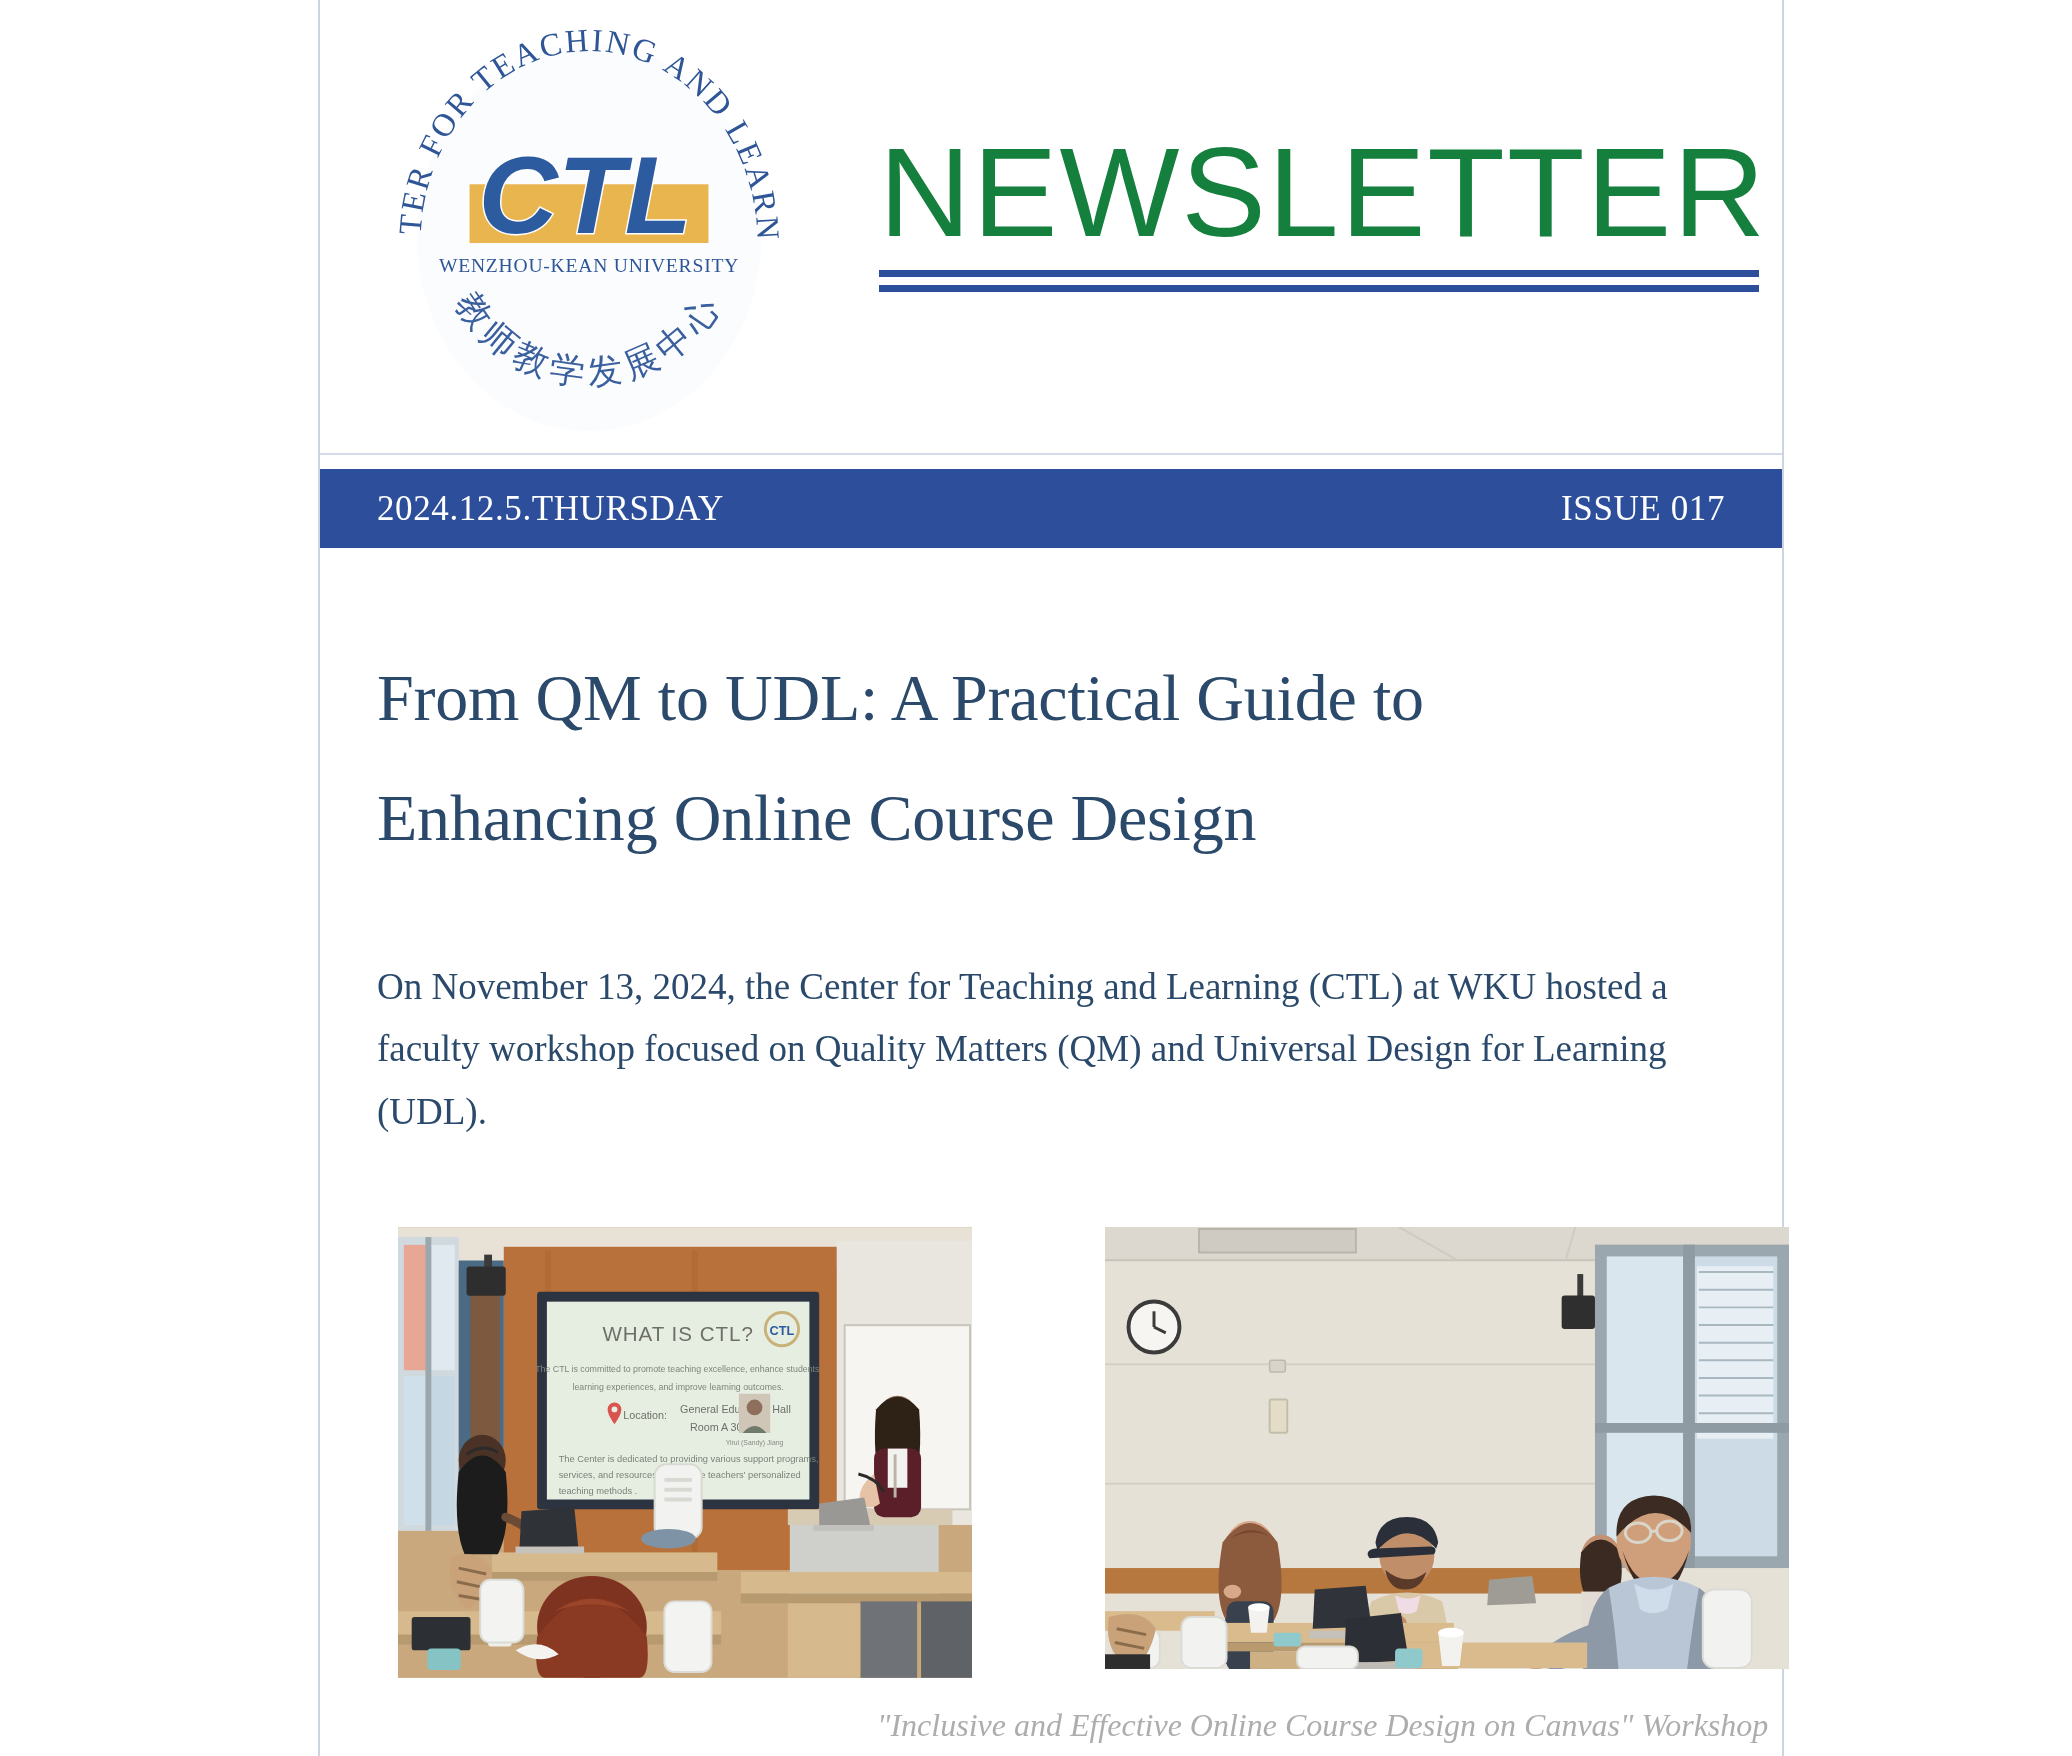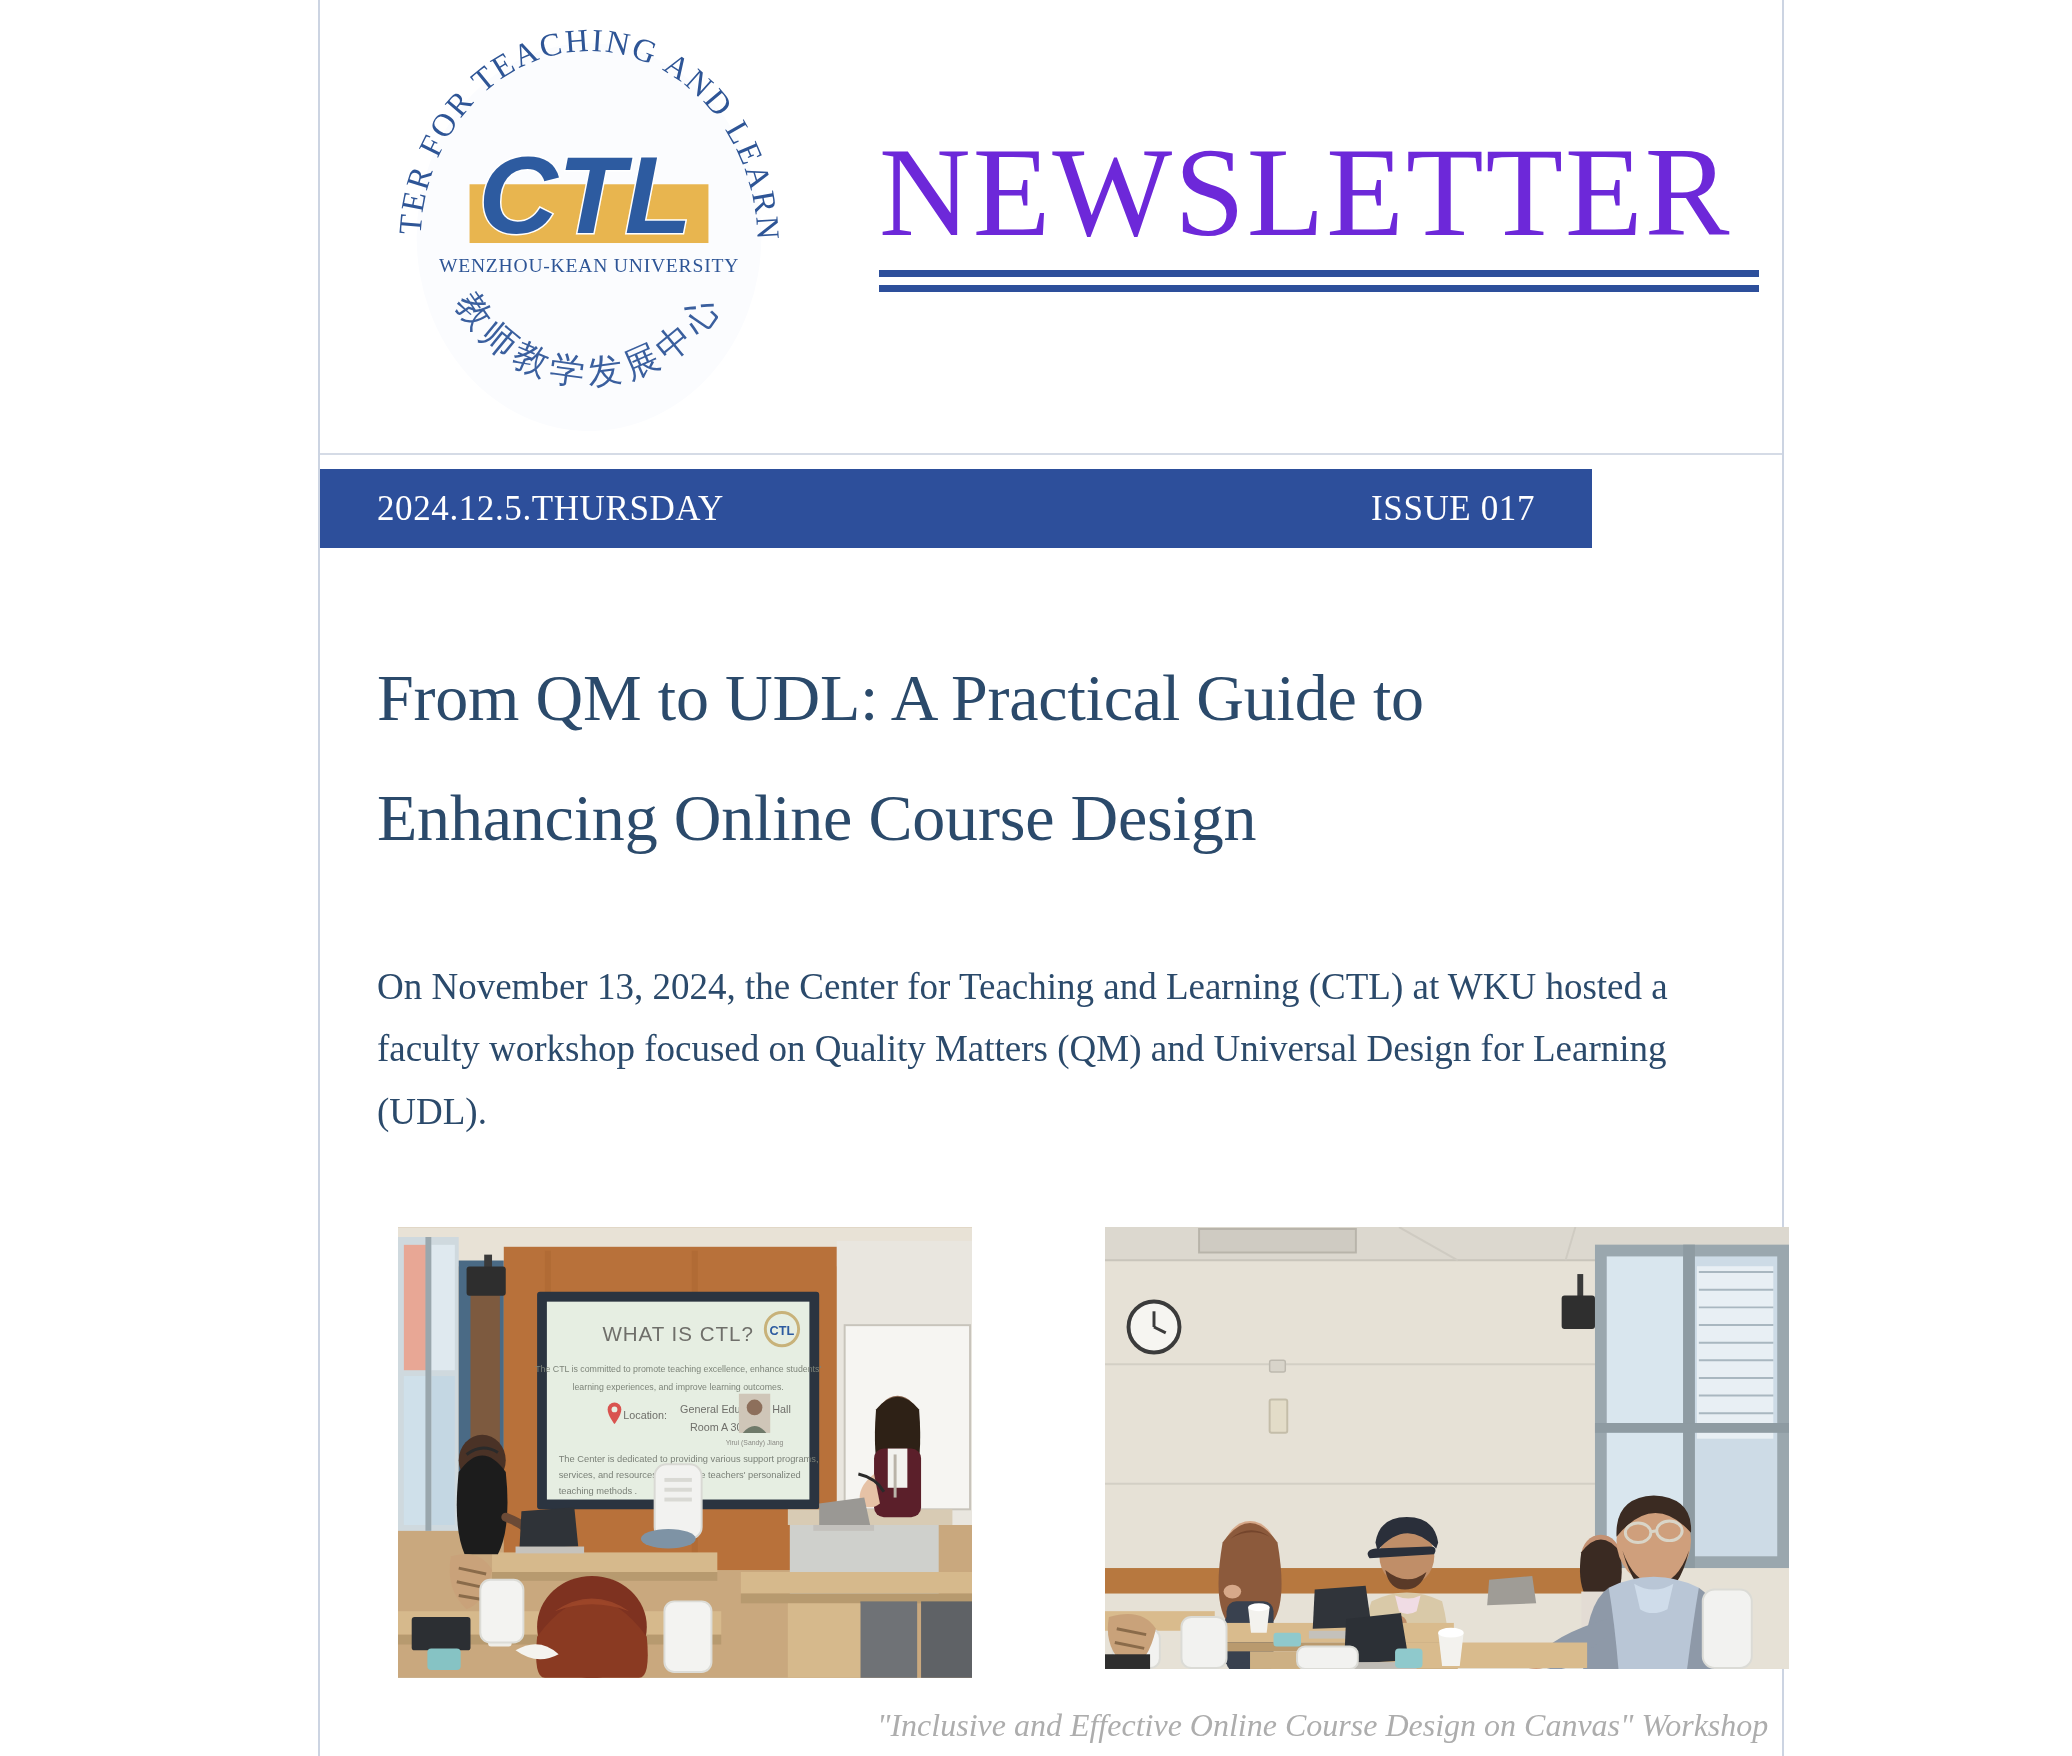--- a/index.html
+++ b/index.html
@@ -56,46 +56,46 @@
 
   
   .wordmark-wrap {
     position: absolute;
     left: 559px;
     top: 129px;
     width: 882px;
     text-align: left;
   }
   .wordmark {
-    font-family: Liberation Serif, serif;
+    font-family: Liberation Sans, sans-serif;
     font-size: 127px;
     line-height: 1.0;
     letter-spacing: 2px;
-    color: #6d28d9;
+    color: #15803d;
     white-space: nowrap;
   }
   .rule-a {
     margin-top: 13.7px;
     width: 880px;
     height: 6.9px;
     background: #2d4f9b;
   }
   .rule-b {
     margin-top: 8.8px;
     width: 880px;
     height: 6.9px;
     background: #2d4f9b;
   }
 
   
   .issue-bar {
     position: absolute;
     left: 0;
     top: 469px;
-    width: 1272px;
+    width: 1462px;
     height: 79px;
     background: #2d4f9b;
     color: #ffffff;
     display: flex;
     align-items: center;
     justify-content: space-between;
     padding: 0 57px;
     box-sizing: border-box;
   }
   .issue-date, .issue-num {

